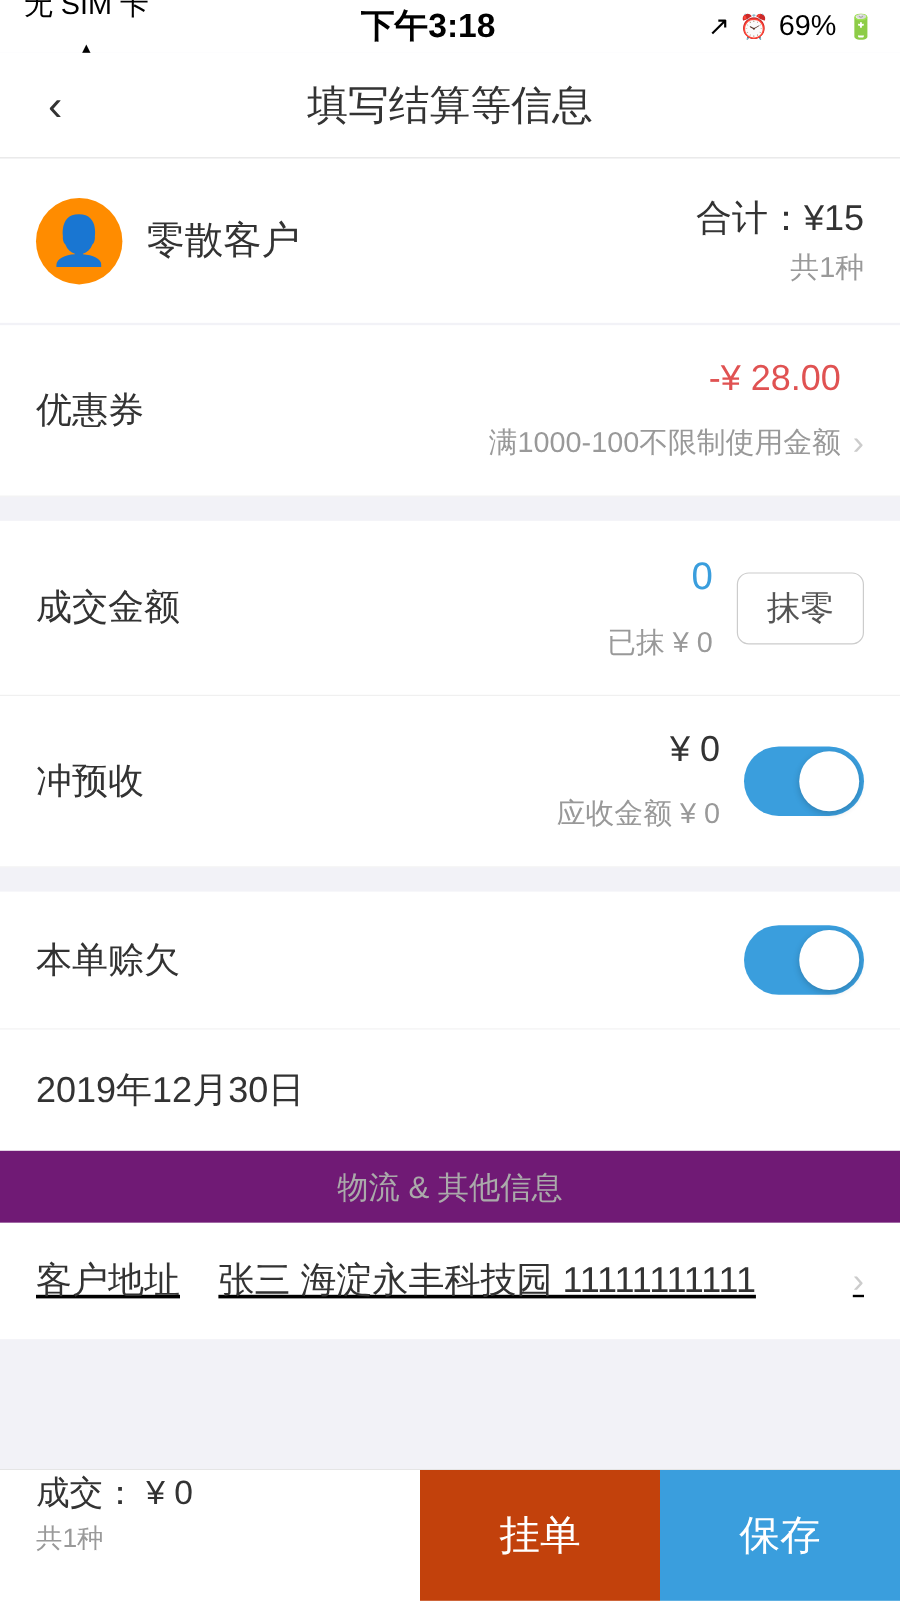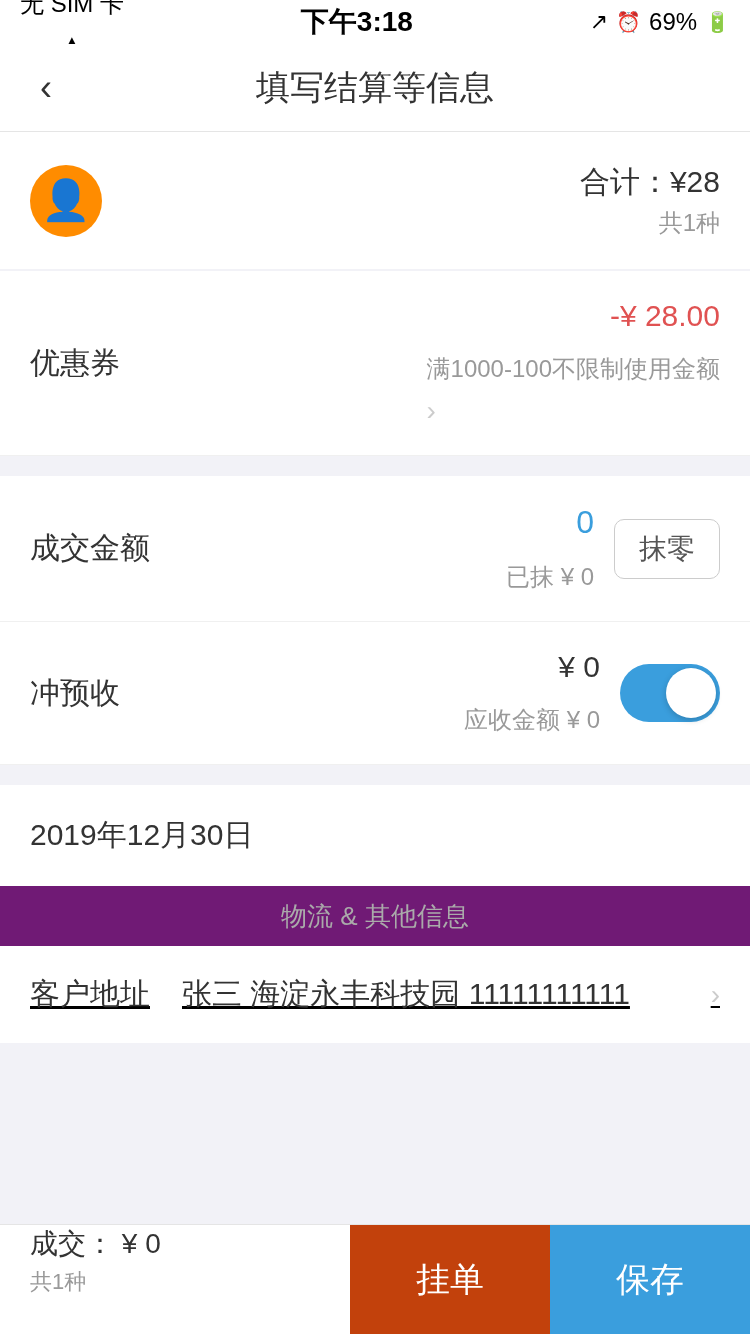--- a/index.html
+++ b/index.html
@@ -162,23 +162,22 @@
     .coupon-row {
       background: #fff;
       display: flex;
       align-items: center;
       justify-content: space-between;
       padding: 28px 30px;
       border-bottom: 1px solid #f0f0f0;
     }
     .coupon-right {
       display: flex;
-      align-items: flex-start;
+      align-items: flex-end;
       gap: 10px;
-      flex-direction: column;
     }
     .coupon-info {
       text-align: right;
     }
     .chevron {
       font-size: 28px;
       color: #ccc;
     }
 
     
@@ -345,23 +344,24 @@
   <span class="nav-title">填写结算等信息</span>
 </div>
 
 <div class="content">
 
   <div class="customer-row">
     <div class="customer-left">
       <div class="customer-avatar">
         <span class="avatar-icon">👤</span>
       </div>
+      <span class="customer-name">零散客户</span>
     </div>
     <div class="customer-right">
-      <div class="total-amount">合计：¥28</div>
+      <div class="total-amount">合计：¥15</div>
       <div class="total-count">共1种</div>
     </div>
   </div>
 
   <div class="coupon-row">
     <span class="row-label">优惠券</span>
     <div class="coupon-right">
       <div class="coupon-info">
         <div class="row-value-red">-¥ 28.00</div>
         <div class="row-sub">满1000-100不限制使用金额</div>
@@ -395,20 +395,28 @@
         <div class="row-sub row-sub-right">应收金额 ¥ 0</div>
       </div>
       <div class="toggle-switch">
         <div class="toggle-knob"></div>
       </div>
     </div>
   </div>
 
   <div class="section-divider"></div>
 
+  <div class="form-row">
+    <span class="row-label">本单赊欠</span>
+    <div class="row-right">
+      <div class="toggle-switch">
+        <div class="toggle-knob"></div>
+      </div>
+    </div>
+  </div>
 
   <div class="due-date-row">
     <span class="due-date-value">2019年12月30日</span>
   </div>
 
   <div class="logistics-divider">
     <span class="logistics-text">物流 &amp; 其他信息</span>
   </div>
 
   <div class="address-row">

